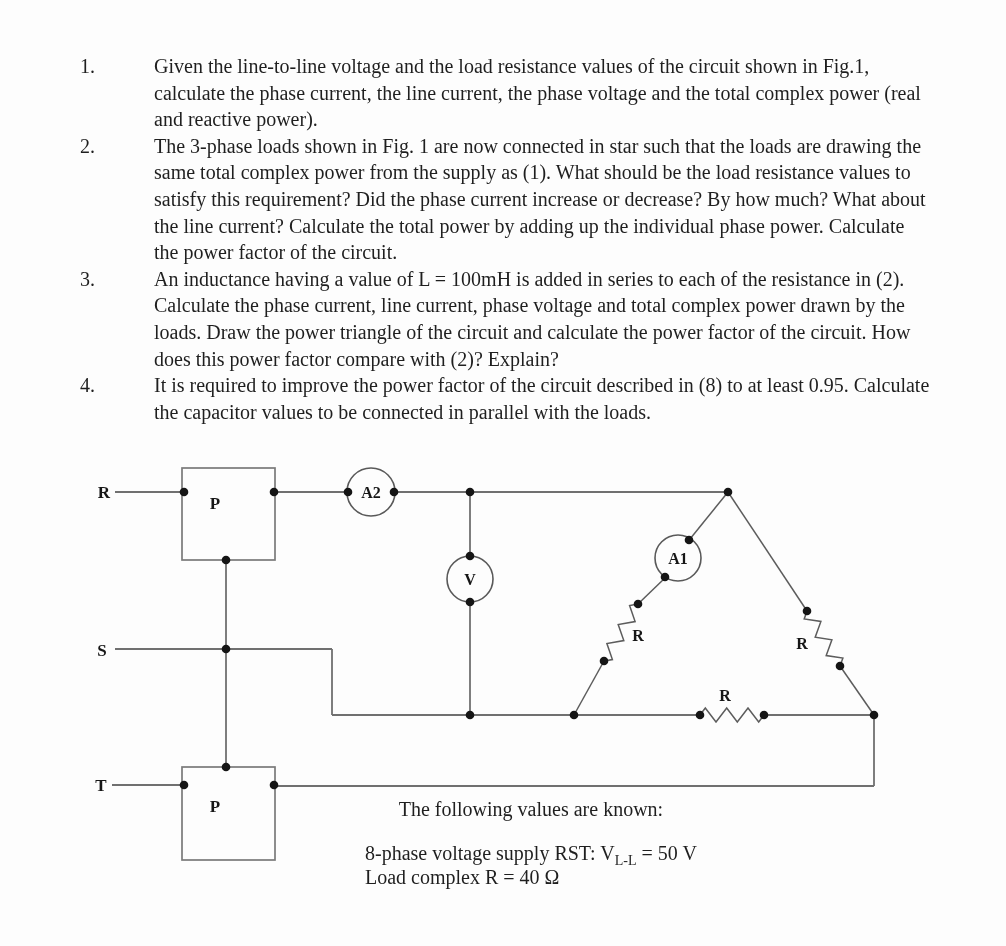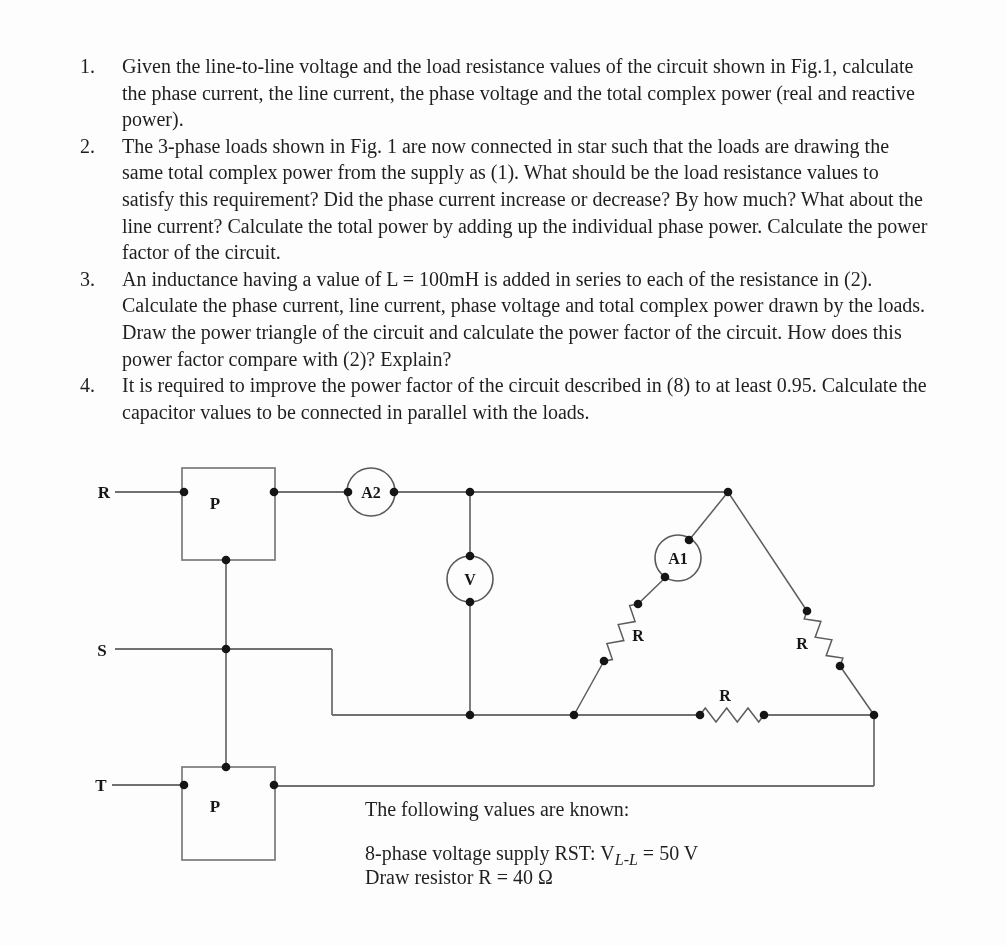--- a/index.html
+++ b/index.html
@@ -28,20 +28,21 @@
     align-items: flex-start;
     font-size: 20px;
     line-height: 26.6px;
   }
   .problem .num {
     flex: none;
     width: 42px;
   }
   .problem .ptext {
     width: 808px;
+    margin-left: 32px;
   }
   
   .figure-svg {
     position: absolute;
     left: 0;
     top: 0;
     width: 1006px;
     height: 946px;
   }
   .wire {
@@ -83,31 +84,31 @@
   
   .known {
     position: absolute;
     left: 365px;
     top: 797px;
     font-size: 20px;
     line-height: 24px;
   }
   .known .heading {
     margin: 0 0 20px 0;
+    text-align: center;
   }
   .known .kline {
     margin: 0;
   }
   .known .b {
     font-weight: normal;
   }
   .known sub {
-    font-size: 16px;
+    font-size: 14px;
     line-height: 0;
-    font-style: italic;
   }
 </style>
 </head>
 <body>
 
 <div class="page">
 
   <div class="problems">
     <div class="problem">
       <span class="num">1.</span>
@@ -209,16 +210,16 @@
     <text class="svg-label-small" x="678" y="564" text-anchor="middle">A1</text>
 
     <text class="svg-label-small" x="638" y="641" text-anchor="middle">R</text>
     <text class="svg-label-small" x="802" y="649" text-anchor="middle">R</text>
     <text class="svg-label-small" x="725" y="701" text-anchor="middle">R</text>
   </svg>
 
   <div class="known">
     <p class="heading">The following values are known:</p>
     <p class="kline"><span>8-phase voltage supply </span><span class="b">RST</span><span>: V</span><sub>L-L</sub><span> = 50 V</span></p>
-    <p class="kline"><span>Draw resistor </span><span class="b">R</span><span> = 40 Ω</span></p>
+    <p class="kline"><span>Load complex </span><span class="b">R</span><span> = 40 Ω</span></p>
   </div>
 
 </div>
 
 </body></html>

